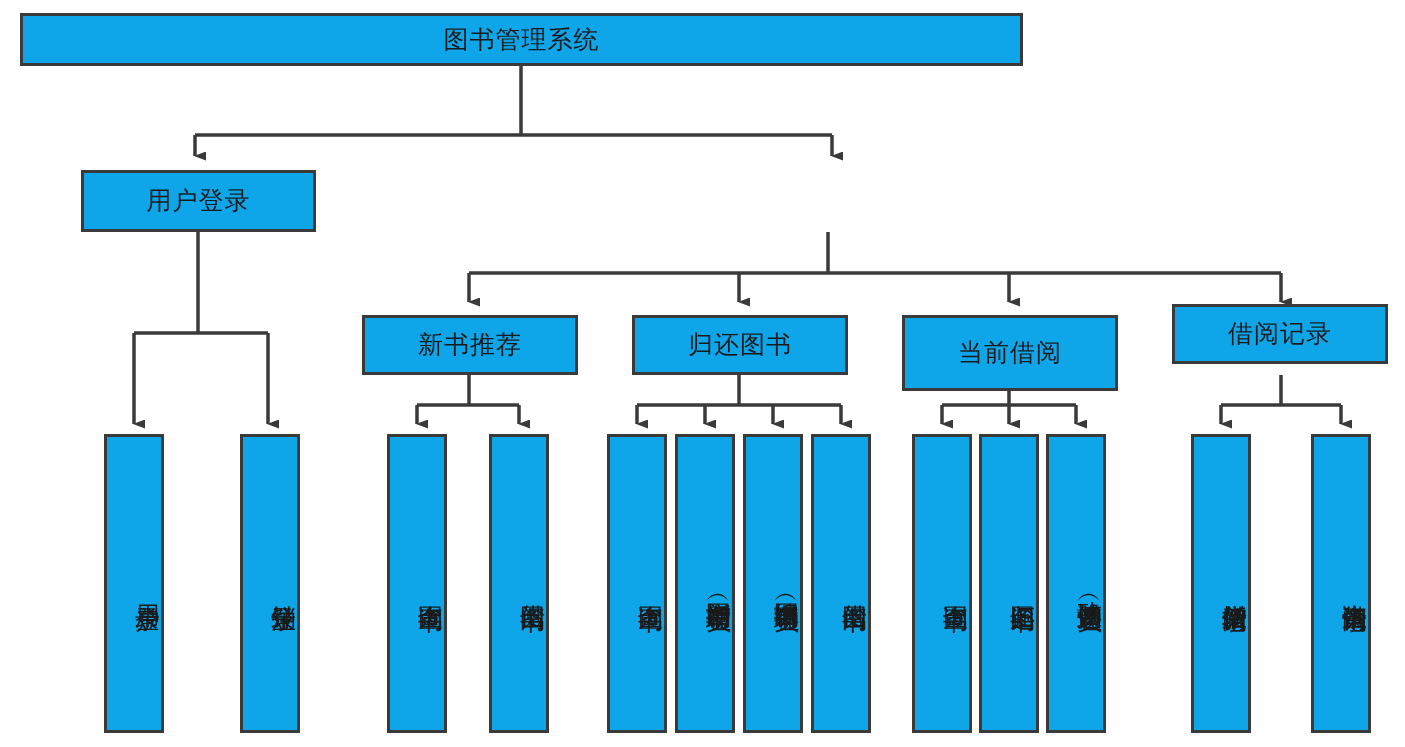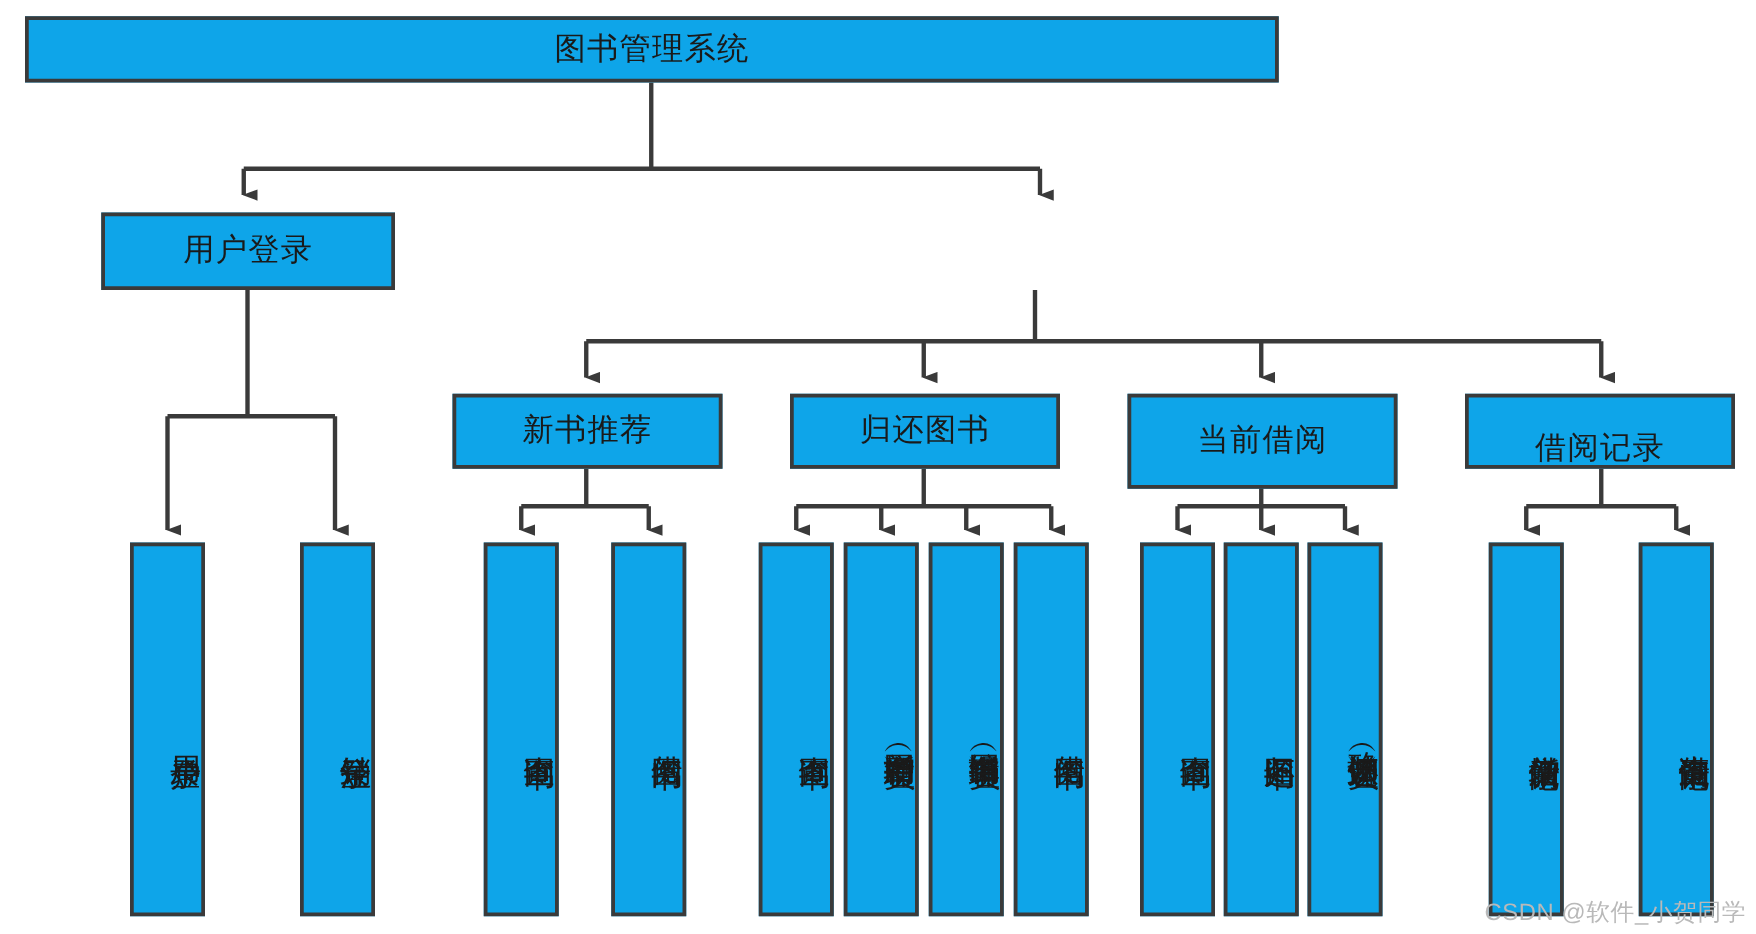--- a/index.html
+++ b/index.html
@@ -133,21 +133,21 @@
 
   <div class="node horiz" style="left:362px; top:315px; width:216px; height:60px;">
     <span>新书推荐</span>
   </div>
   <div class="node horiz" style="left:632px; top:315px; width:216px; height:60px;">
     <span>归还图书</span>
   </div>
   <div class="node horiz" style="left:902px; top:315px; width:216px; height:76px;">
     <span>当前借阅</span>
   </div>
-  <div class="node horiz" style="left:1172px; top:315px; width:216px; height:60px;align-items:flex-end;">
+  <div class="node horiz" style="left:1172px; top:304px; width:216px; height:60px;">
     <span>借阅记录</span>
   </div>
 
   <div class="node vert" style="left:104px; top:434px; width:60px; height:299px;">
     <span class="vlabel">用户登录</span>
   </div>
   <div class="node vert" style="left:240px; top:434px; width:60px; height:299px;">
     <span class="vlabel">注销登录</span>
   </div>
 
@@ -181,15 +181,14 @@
     <span class="vlabel">确认归还（管理员）</span>
   </div>
 
   <div class="node vert" style="left:1191px; top:434px; width:60px; height:299px;">
     <span class="vlabel">新增借阅记录</span>
   </div>
   <div class="node vert" style="left:1311px; top:434px; width:60px; height:299px;">
     <span class="vlabel">查询借阅记录</span>
   </div>
 
-  <div class="watermark">CSDN @软件_小贺同学</div>
 
 </div>
 
 </body></html>

